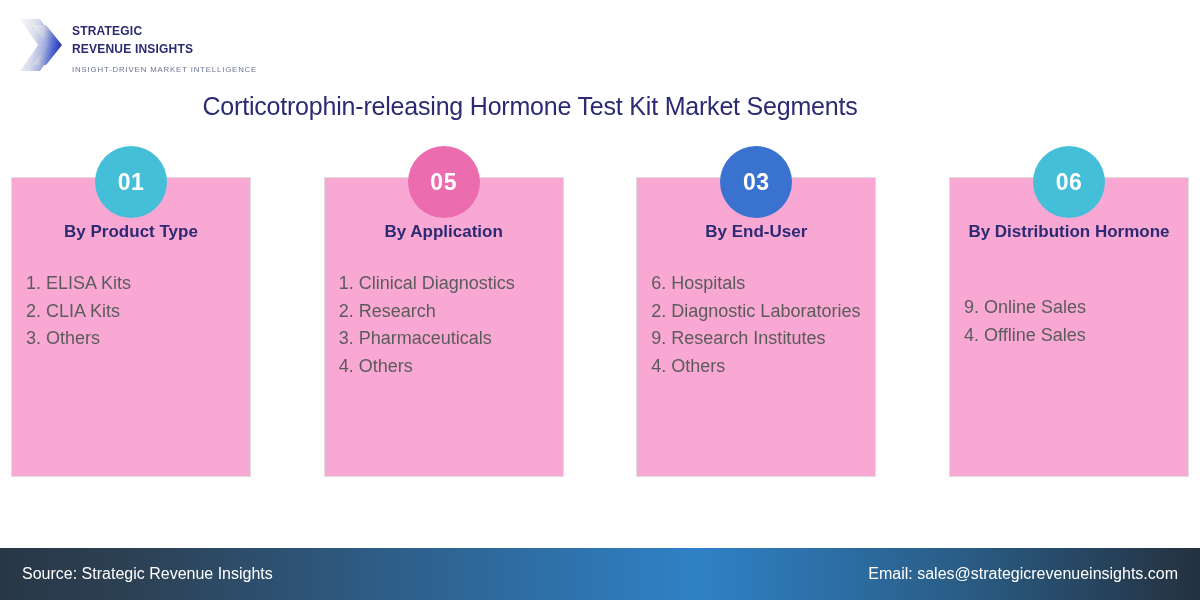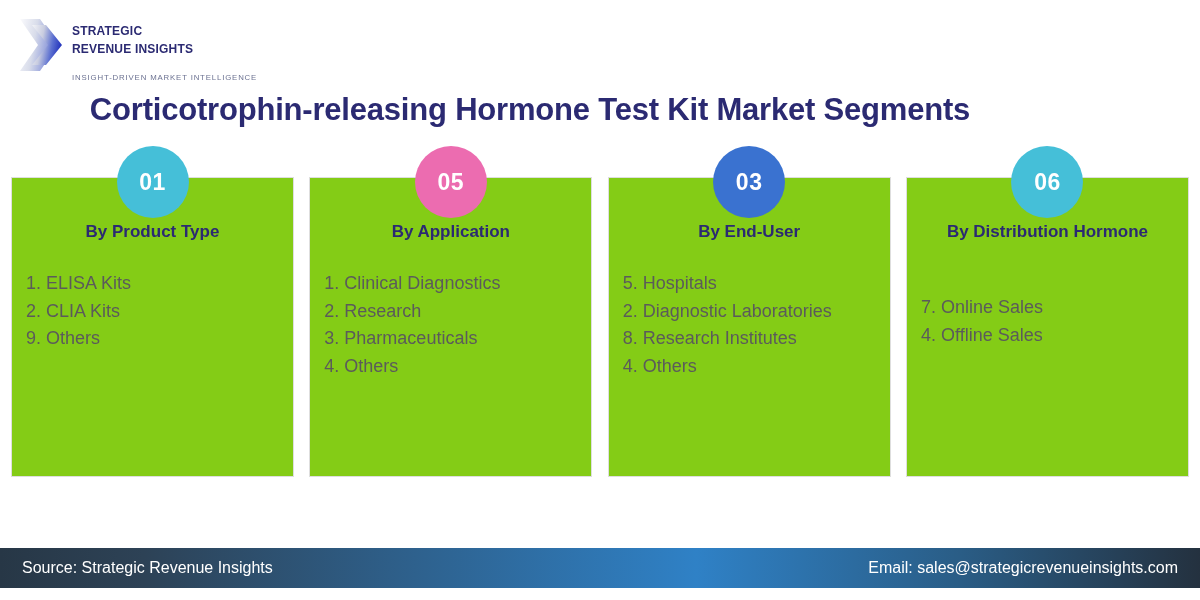--- a/index.html
+++ b/index.html
@@ -35,57 +35,57 @@
   }
   .logo-name {
     font-size: 12px;
     font-weight: bold;
     color: #2b2a72;
     line-height: 18px;
     letter-spacing: 0.2px;
     white-space: nowrap;
   }
   .logo-tagline {
-    margin-top: 15px;
+    margin-top: 7px;
     font-size: 7.8px;
     color: #6b7191;
     letter-spacing: 0.85px;
     white-space: nowrap;
   }
 
   
   .page-title {
     position: absolute;
     left: 0;
     top: 92px;
     width: 1060px;
     text-align: center;
-    font-size: 31px;
-    font-weight: bold;
+    font-size: 25px;
+    font-weight: normal;
     color: #2b2a72;
     letter-spacing: -0.2px;
   }
 
   
   .cards {
     position: absolute;
     left: 11px;
     top: 177px;
     width: 1178px;
     height: 300px;
     display: flex;
     justify-content: space-between;
   }
   .card {
     position: relative;
-    width: 283px;
+    width: 240px;
     height: 300px;
     box-sizing: border-box;
     border: 1px solid #dedede;
-    background: #84cc16;
+    background: #f9a8d4;
   }
   .badge {
     position: absolute;
     top: -32px;
     left: 50%;
     transform: translateX(-50%);
     width: 72px;
     height: 72px;
     border-radius: 50%;
     color: #ffffff;
@@ -125,21 +125,21 @@
   .card-list li {
     white-space: nowrap;
   }
 
   
   .footer {
     position: absolute;
     left: 0;
     top: 548px;
     width: 1200px;
-    height: 40px;
+    height: 52px;
     background: linear-gradient(90deg, #273746 0%, #2d4256 12%, #2f81c6 58%, #2a5d86 80%, #24313f 100%);
     display: flex;
     align-items: center;
     justify-content: space-between;
     box-sizing: border-box;
     padding: 0 22px;
     color: #ffffff;
     font-size: 16px;
   }
 </style>
@@ -174,51 +174,51 @@
 <div class="page-title">Corticotrophin-releasing Hormone Test Kit Market Segments</div>
 
 <div class="cards">
 
   <div class="card">
     <div class="badge" style="background: rgb(69, 191, 216);">01</div>
     <div class="card-heading">By Product Type</div>
     <ul class="card-list">
       <li>1. ELISA Kits</li>
       <li>2. CLIA Kits</li>
-      <li>9. Others</li>
+      <li>3. Others</li>
     </ul>
   </div>
 
   <div class="card">
     <div class="badge" style="background: rgb(236, 108, 176);">05</div>
     <div class="card-heading">By Application</div>
     <ul class="card-list">
       <li>1. Clinical Diagnostics</li>
       <li>2. Research</li>
       <li>3. Pharmaceuticals</li>
       <li>4. Others</li>
     </ul>
   </div>
 
   <div class="card">
     <div class="badge" style="background: rgb(58, 114, 208);">03</div>
     <div class="card-heading">By End-User</div>
     <ul class="card-list">
-      <li>5. Hospitals</li>
+      <li>6. Hospitals</li>
       <li>2. Diagnostic Laboratories</li>
-      <li>8. Research Institutes</li>
+      <li>9. Research Institutes</li>
       <li>4. Others</li>
     </ul>
   </div>
 
   <div class="card">
     <div class="badge" style="background: rgb(69, 191, 216);">06</div>
     <div class="card-heading">By Distribution Hormone</div>
     <ul class="card-list two-line-head">
-      <li>7. Online Sales</li>
+      <li>9. Online Sales</li>
       <li>4. Offline Sales</li>
     </ul>
   </div>
 
 </div>
 
 <div class="footer">
   <div>Source: Strategic Revenue Insights</div>
   <div>Email: sales@strategicrevenueinsights.com</div>
 </div>

